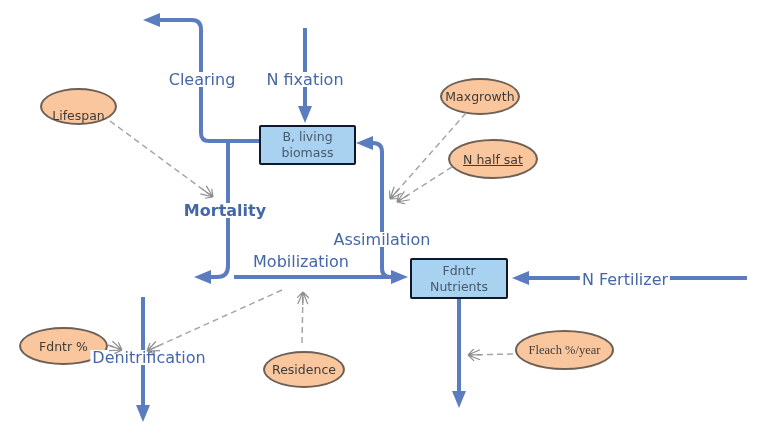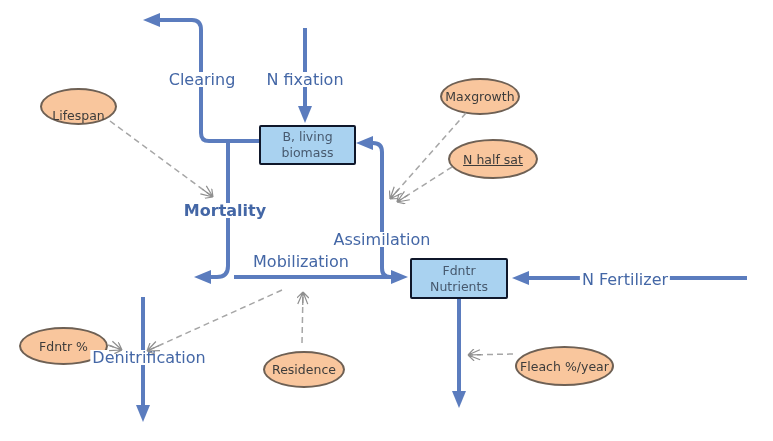--- a/index.html
+++ b/index.html
@@ -71,21 +71,21 @@
   </div>
   <div class="param" style="left:448px;top:139px;width:90px;height:40px;text-decoration:underline;">
     <span>N half sat</span>
   </div>
   <div class="param" style="left:19px;top:327px;width:89px;height:38px;">
     <span>Fdntr %</span>
   </div>
   <div class="param" style="left:263px;top:351px;width:82px;height:37px;">
     <span>Residence</span>
   </div>
-  <div class="param" style="left:515px;top:346px;width:99px;height:40px;">
+  <div class="param" style="left:515px;top:330px;width:99px;height:40px;font-family:Liberation Serif, serif;">
     <span>Fleach %/year</span>
   </div>
 
   <span class="flow-label" style="left:202px;top:72px;">Clearing</span>
   <span class="flow-label" style="left:305px;top:72px;">N fixation</span>
   <span class="flow-label" style="left:225px;top:203px;font-weight:bold;">Mortality</span>
   <span class="flow-label" style="left:382px;top:204px;margin-top:28px;">Assimilation</span>
   <span class="flow-label" style="left:301px;top:254px;">Mobilization</span>
   <span class="flow-label" style="left:149px;top:350px;">Denitrification</span>
   <span class="flow-label" style="left:625px;top:272px;">N Fertilizer</span>

